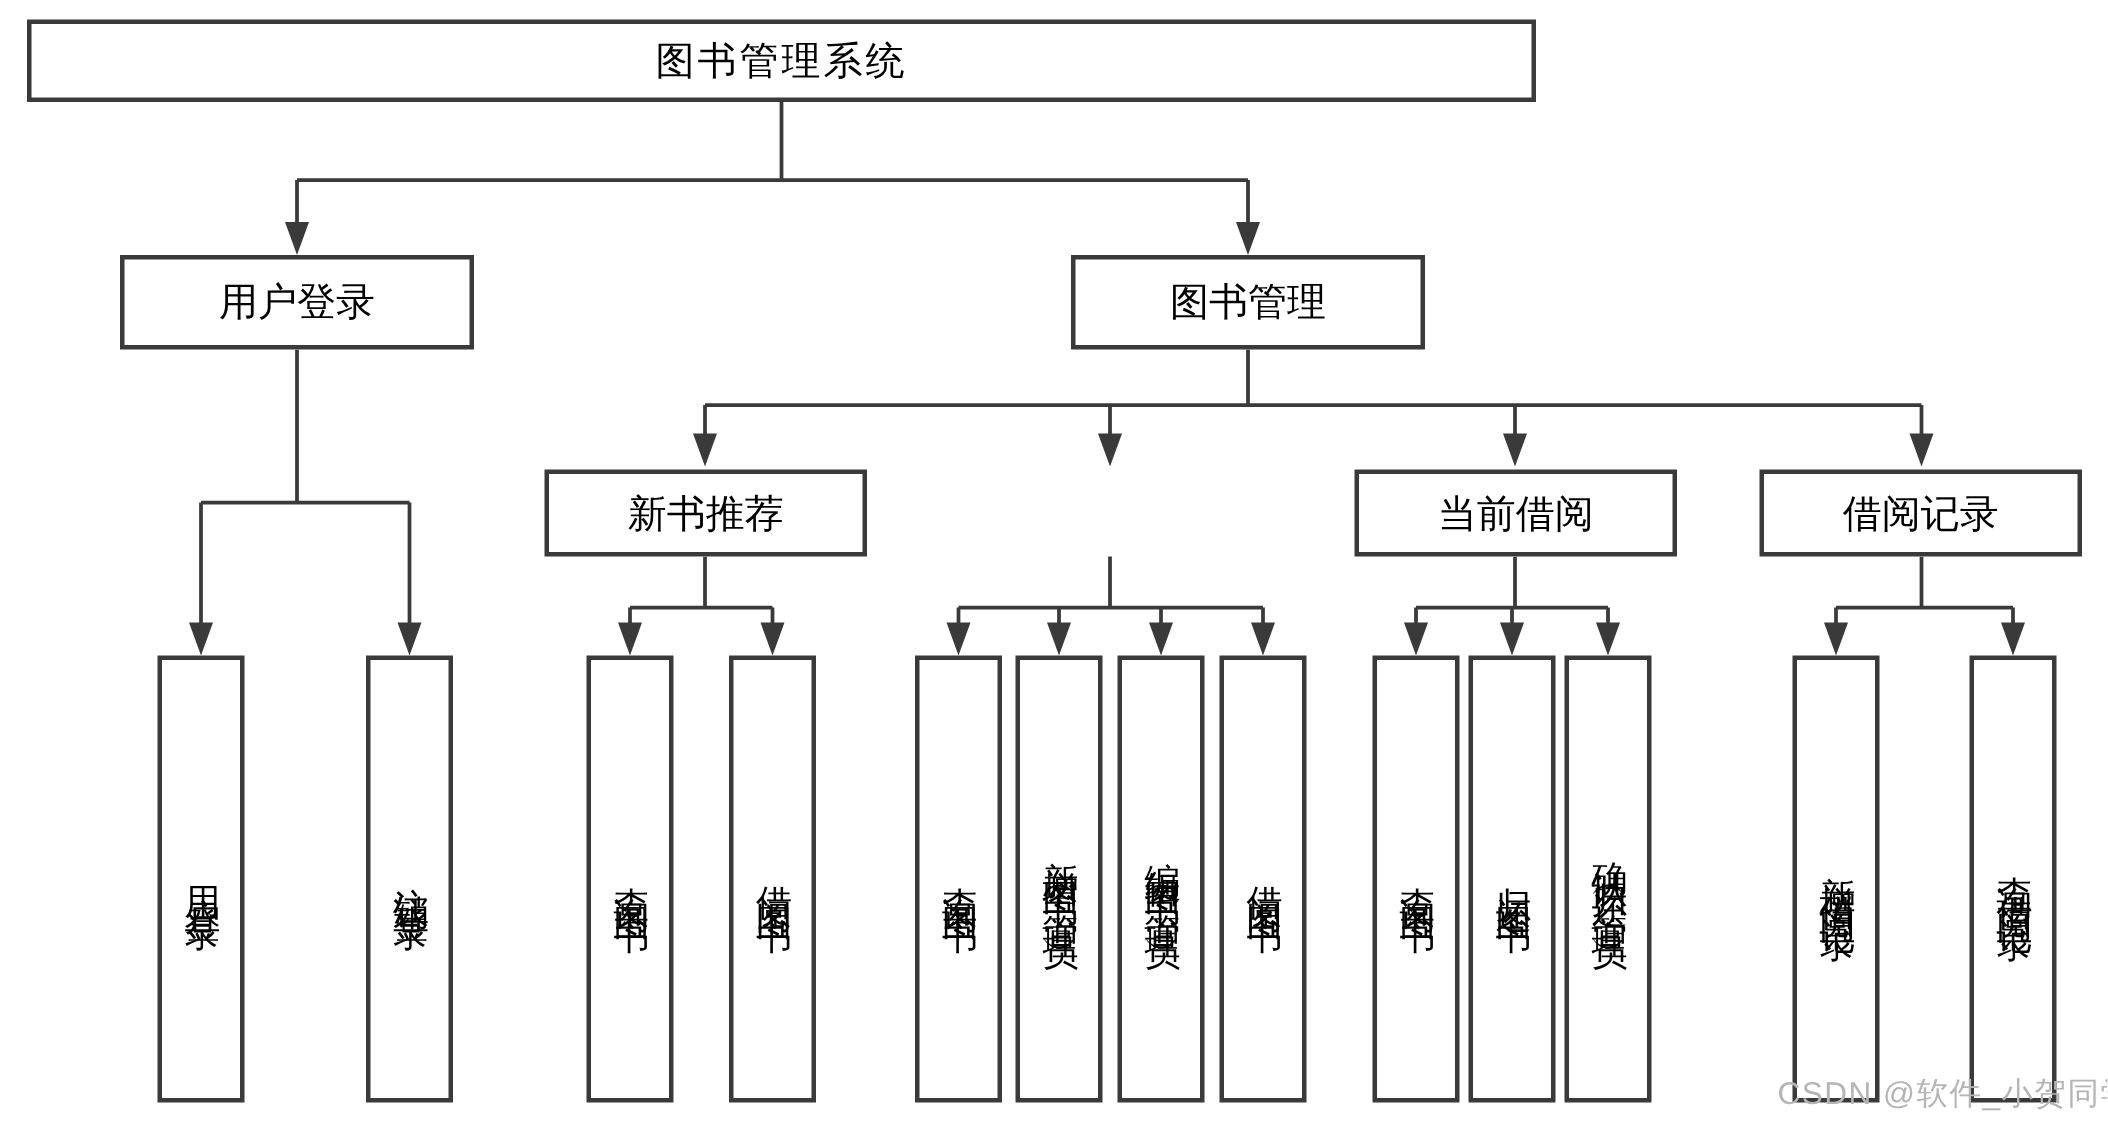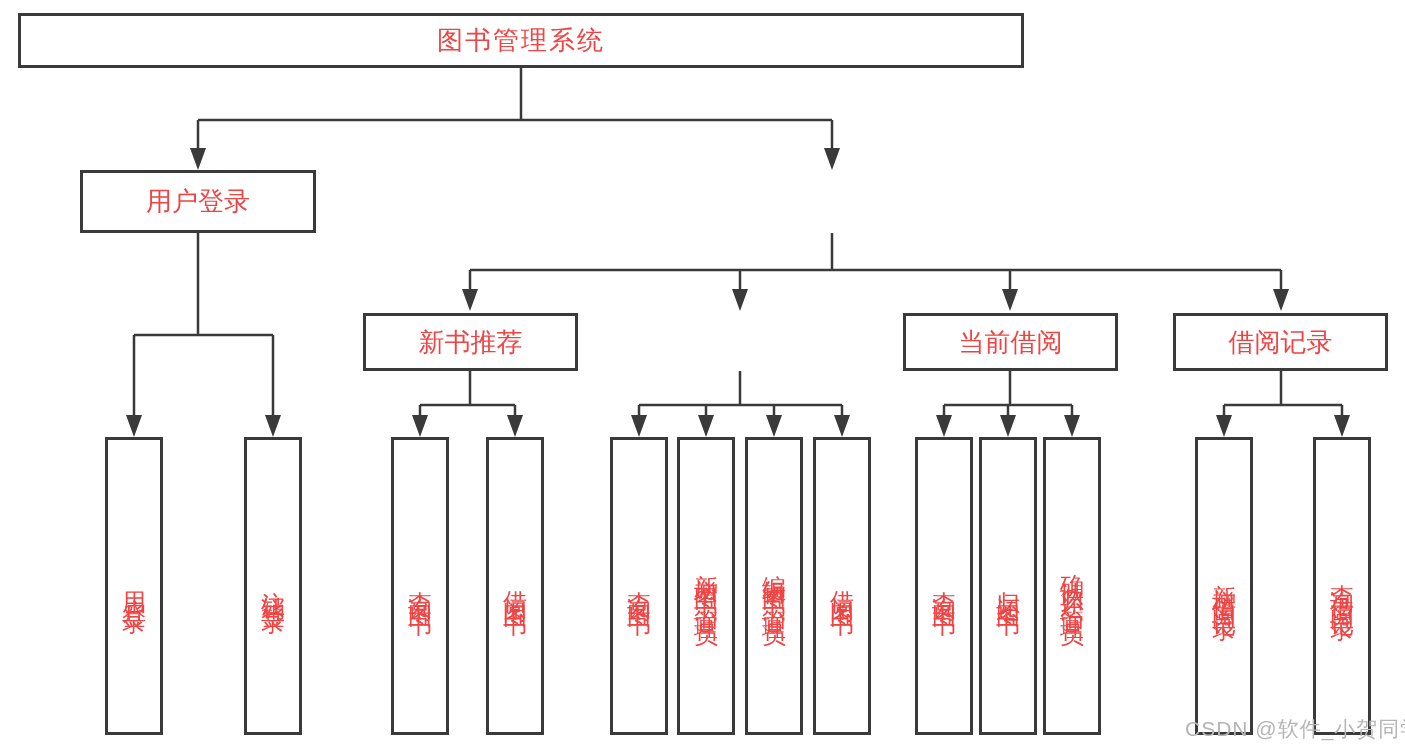--- a/index.html
+++ b/index.html
@@ -23,21 +23,21 @@
     height: 747px;
   }
   .node {
     position: absolute;
     box-sizing: border-box;
     border: 3px solid #3a3a3a;
     background: #ffffff;
     display: flex;
     align-items: center;
     justify-content: center;
-    color: #ef4444;
+    color: #000000;
     font-size: 26px;
     white-space: nowrap;
   }
   .node.root {
     left: 18px;  top: 13px;  width: 1006px; height: 55px;
     letter-spacing: 2px;
   }
   .node.lvl2 { top: 170px; width: 236px; height: 63px; }
   .node.lvl2.n-user  { left: 80px; }
   .node.lvl2.n-book  { left: 714px; }
@@ -131,20 +131,23 @@
              M1334 415 L1350 415 L1342 437 Z"></path>
   </svg>
 
   <div class="node root">
     <span>图书管理系统</span>
   </div>
 
   <div class="node lvl2 n-user">
     <span>用户登录</span>
   </div>
+  <div class="node lvl2 n-book">
+    <span>图书管理</span>
+  </div>
 
   <div class="node lvl3 n-recommend">
     <span>新书推荐</span>
   </div>
   <div class="node lvl3 n-current">
     <span>当前借阅</span>
   </div>
   <div class="node lvl3 n-records">
     <span>借阅记录</span>
   </div>

